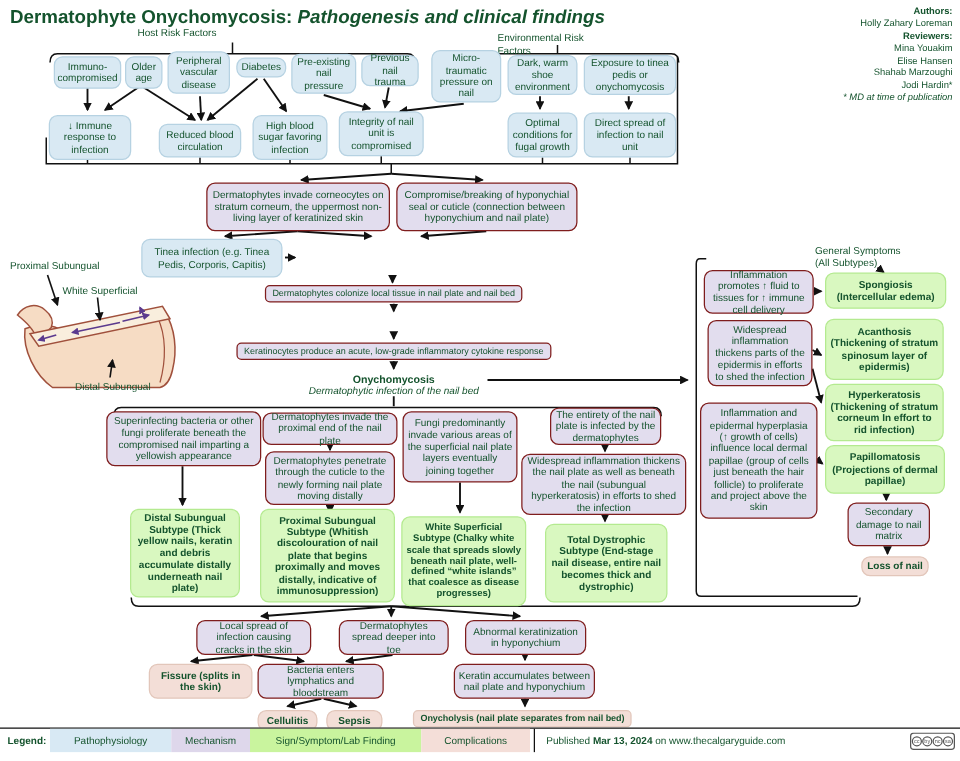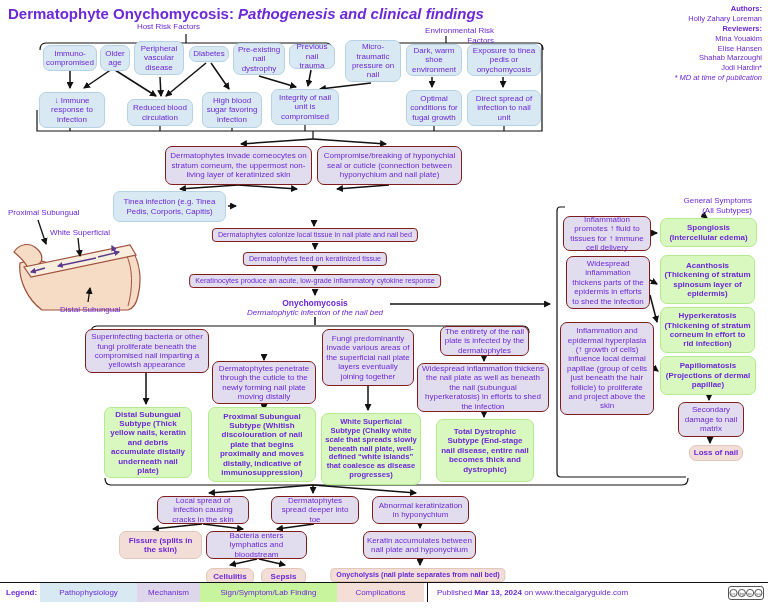--- a/index.html
+++ b/index.html
@@ -1,24 +1,24 @@
 <!DOCTYPE html>
 <html><head>
 <meta charset="utf-8">
 <style>
   html,body{margin:0;padding:0;background:#fff}
   .page{position:relative;width:768px;height:602px;background:#fff;overflow:hidden;
-        font-family:"Liberation Sans",sans-serif;color:#6d28d9}
+        font-family:"Liberation Sans",sans-serif;color:#14532d}
   svg.flow{position:absolute;left:0;top:0;z-index:1}
   .title{position:absolute;left:8px;top:5px;font-size:15px;font-weight:bold;z-index:2;white-space:nowrap}
   .title .em{font-style:italic}
   .credits{position:absolute;right:6px;top:4px;text-align:right;font-size:7.5px;line-height:1.32;z-index:2}
   .credits .b{font-weight:bold}
   .credits .i{font-style:italic}
-  .glabel{position:absolute;font-size:8px;text-align:right;z-index:2;line-height:1.2}
+  .glabel{position:absolute;font-size:8px;text-align:left;z-index:2;line-height:1.2}
   .bx{position:absolute;box-sizing:border-box;display:flex;align-items:center;justify-content:center;
       text-align:center;border-radius:7px;padding:2px 3px;font-size:8px;line-height:1.17;z-index:2}
   .patho{background:#d9e9f3;border:1px solid #b6d2e2}
   .mech{background:#e2ddee;border:1px solid #7f1d1d}
   .sign{background:#d9f8c0;border:1px solid #b4ea90;font-weight:bold}
   .comp{background:#f3ded7;border:1px solid #e2c6ba;font-weight:bold}
   .strip{white-space:nowrap;font-size:7.2px;transform:translateX(-50%);border-radius:4px;padding:2px 5px}
   .onych{position:absolute;left:230px;top:298px;width:170px;text-align:center;z-index:2}
   .onych .nm{font-size:8.5px;font-weight:bold}
   .onych .df{font-size:8px;font-style:italic}
@@ -163,45 +163,45 @@
   </div>
 
   <div class="glabel" style="left:8px;top:208px;width:72px;text-align:left">Proximal Subungual</div>
   <div class="glabel" style="left:50px;top:228px;width:66px;text-align:left">White Superficial</div>
   <div class="glabel" style="left:60px;top:305px;width:66px;text-align:left">Distal Subungual</div>
 
   <div class="bx patho" style="left:43px;top:45px;width:54px;height:26px">Immuno-compromised</div>
   <div class="bx patho" style="left:100px;top:45px;width:30px;height:26px">Older age</div>
   <div class="bx patho" style="left:134px;top:41px;width:50px;height:34px">Peripheral vascular disease</div>
   <div class="bx patho" style="left:189px;top:46px;width:40px;height:16px">Diabetes</div>
-  <div class="bx patho" style="left:233px;top:43px;width:52px;height:32px">Pre-existing nail dystrophy</div>
+  <div class="bx patho" style="left:233px;top:43px;width:52px;height:32px">Pre-existing nail pressure</div>
   <div class="bx patho" style="left:289px;top:44px;width:46px;height:25px">Previous nail trauma</div>
   <div class="bx patho" style="left:345px;top:40px;width:56px;height:42px">Micro-traumatic pressure on nail</div>
   <div class="bx patho" style="left:406px;top:44px;width:56px;height:32px">Dark, warm shoe environment</div>
   <div class="bx patho" style="left:467px;top:44px;width:74px;height:32px">Exposure to tinea pedis or onychomycosis</div>
   <div class="bx patho" style="left:39px;top:92px;width:66px;height:36px">↓ Immune response to infection</div>
   <div class="bx patho" style="left:127px;top:99px;width:66px;height:27px">Reduced blood circulation</div>
   <div class="bx patho" style="left:202px;top:92px;width:60px;height:36px">High blood sugar favoring infection</div>
   <div class="bx patho" style="left:271px;top:89px;width:68px;height:36px">Integrity of nail unit is compromised</div>
   <div class="bx patho" style="left:406px;top:90px;width:56px;height:36px">Optimal conditions for fugal growth</div>
   <div class="bx patho" style="left:467px;top:90px;width:74px;height:36px">Direct spread of infection to nail unit</div>
 
   <div class="bx mech" style="left:165px;top:146px;width:147px;height:39px">Dermatophytes invade corneocytes on stratum corneum, the uppermost non-living layer of keratinized skin</div>
   <div class="bx mech" style="left:317px;top:146px;width:145px;height:39px">Compromise/breaking of hyponychial seal or cuticle (connection between hyponychium and nail plate)</div>
   <div class="bx patho" style="left:113px;top:191px;width:113px;height:31px">Tinea infection (e.g. Tinea Pedis, Corporis, Capitis)</div>
   <div class="bx mech strip" style="left:315px;top:228px">Dermatophytes colonize local tissue in nail plate and nail bed</div>
-  <div class="bx mech strip" style="left:315px;top:252px">Dermatophytes feed on keratinized tissue</div>
   <div class="bx mech strip" style="left:315px;top:274px">Keratinocytes produce an acute, low-grade inflammatory cytokine response</div>
 
   <div class="onych">
     <div class="nm">Onychomycosis</div>
     <div class="df">Dermatophytic infection of the nail bed</div>
   </div>
 
   <div class="bx mech" style="left:85px;top:329px;width:124px;height:44px">Superinfecting bacteria or other fungi proliferate beneath the compromised nail imparting a yellowish appearance</div>
+  <div class="bx mech" style="left:210px;top:330px;width:108px;height:26px">Dermatophytes invade the proximal end of the nail plate</div>
   <div class="bx mech" style="left:212px;top:361px;width:104px;height:43px">Dermatophytes penetrate through the cuticle to the newly forming nail plate moving distally</div>
   <div class="bx mech" style="left:322px;top:329px;width:92px;height:57px">Fungi predominantly invade various areas of the superficial nail plate layers eventually joining together</div>
   <div class="bx mech" style="left:440px;top:326px;width:89px;height:30px">The entirety of the nail plate is infected by the dermatophytes</div>
   <div class="bx mech" style="left:417px;top:363px;width:132px;height:49px">Widespread inflammation thickens the nail plate as well as beneath the nail (subungual hyperkeratosis) in efforts to shed the infection</div>
   <div class="bx sign" style="left:104px;top:407px;width:88px;height:71px">Distal Subungual Subtype (Thick yellow nails, keratin and debris accumulate distally underneath nail plate)</div>
   <div class="bx sign" style="left:208px;top:407px;width:108px;height:75px">Proximal Subungual Subtype (Whitish discolouration of nail plate that begins proximally and moves distally, indicative of immunosuppression)</div>
   <div class="bx sign" style="left:321px;top:413px;width:100px;height:72px;font-size:7.6px">White Superficial Subtype (Chalky white scale that spreads slowly beneath nail plate, well-defined “white islands” that coalesce as disease progresses)</div>
   <div class="bx sign" style="left:436px;top:419px;width:98px;height:63px">Total Dystrophic Subtype (End-stage nail disease, entire nail becomes thick and dystrophic)</div>
 
   <div class="bx mech" style="left:563px;top:216px;width:88px;height:35px">Inflammation promotes ↑ fluid to tissues for ↑ immune cell delivery</div>

